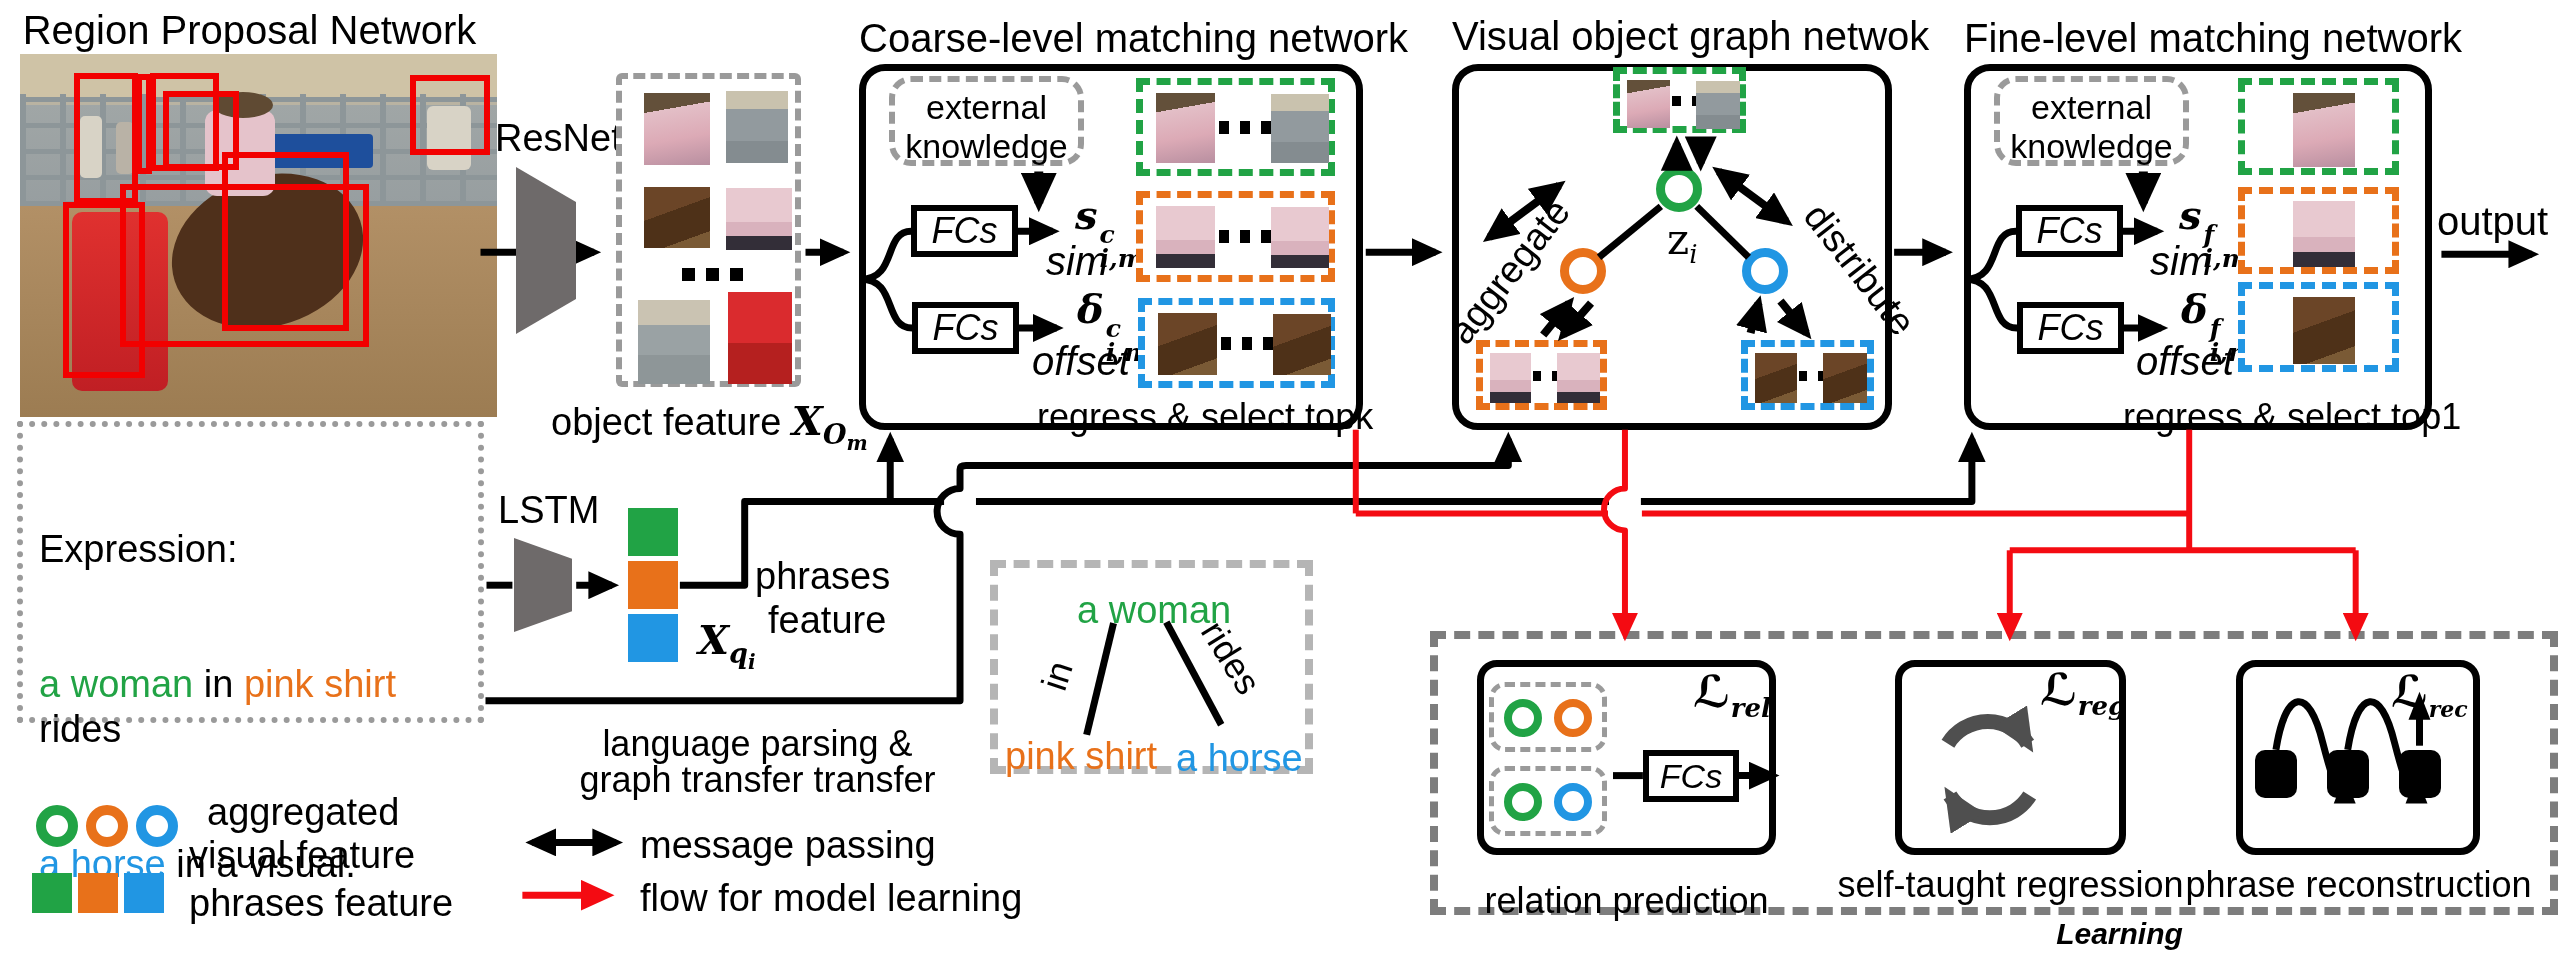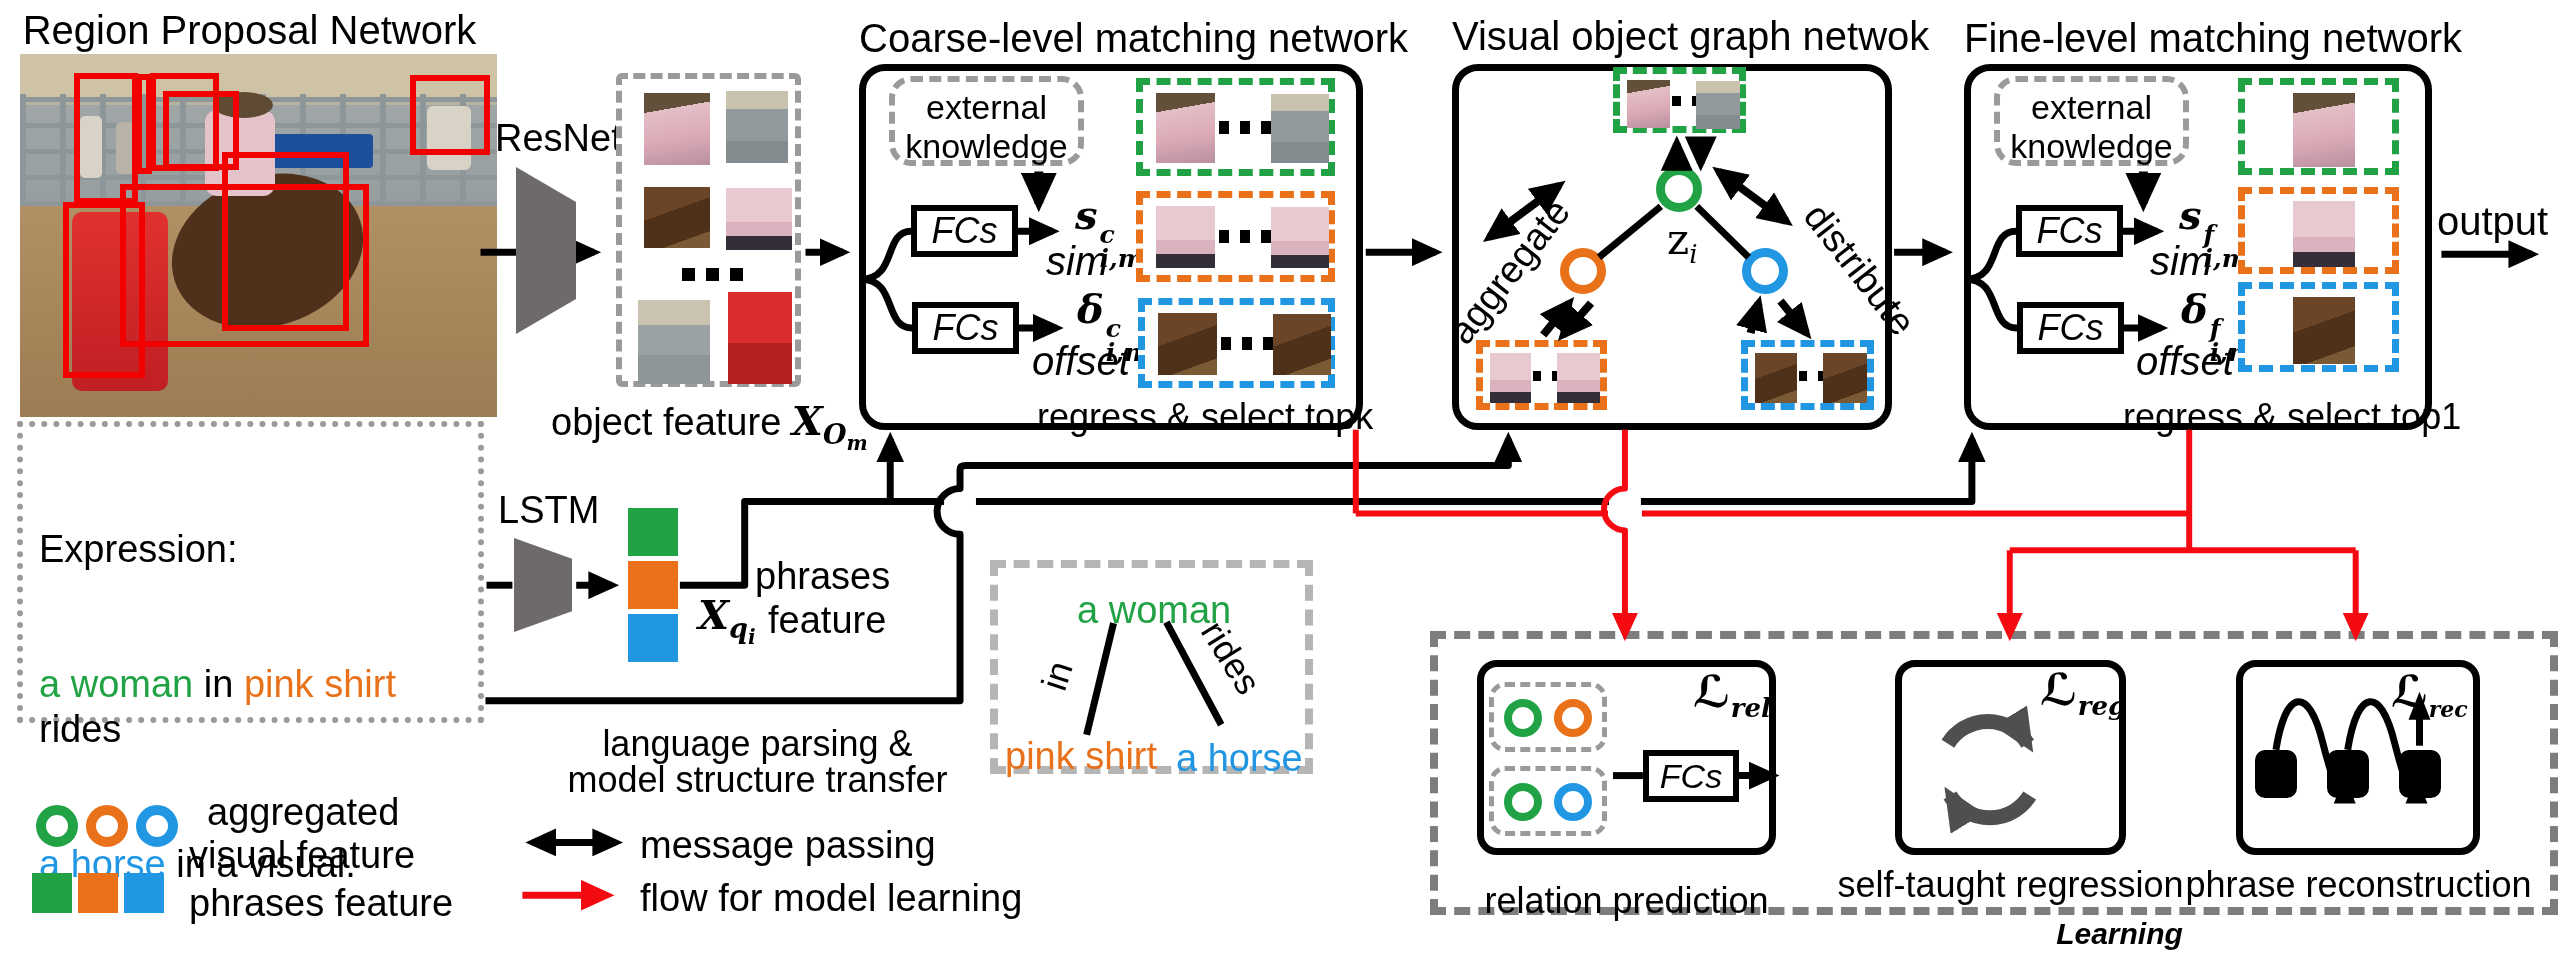--- a/index.html
+++ b/index.html
@@ -85,27 +85,27 @@
   <div class="patch p-barrel" style="left:106px;top:213px;width:64px;height:92px;"></div>
 </div>
 <div class="abs t38 nw" style="left:551px;top:397px;">
   <span>object feature </span><span class="mth" style="font-size:40px;"><span>X</span><sub style="font-size:27px;"><span>O</span><sub style="font-size:20px;">m</sub></sub></span>
 </div>
 
 <div class="abs" style="left:628px;top:508px;width:50px;height:48px;background:#21a345;"></div>
 <div class="abs" style="left:628px;top:561px;width:50px;height:48px;background:#e8711a;"></div>
 <div class="abs" style="left:628px;top:614px;width:50px;height:48px;background:#2196e3;"></div>
 <div class="abs t38 nw" style="left:755px;top:554px;">phrases</div>
-<div class="abs mth nw" style="left:698px;top:591px;font-size:40px;">
+<div class="abs mth nw" style="left:698px;top:616px;font-size:40px;">
   <span>X</span><sub style="font-size:27px;"><span>q</span><sub style="font-size:20px;">i</sub></sub>
 </div>
 <div class="abs t38 nw" style="left:768px;top:598px;">feature</div>
 
 <div class="abs ctr t36 nw" style="left:558px;top:722px;width:399px;">language parsing &amp;</div>
-<div class="abs ctr t36 nw" style="left:558px;top:758px;width:399px;">model structure transfer</div>
+<div class="abs ctr t36 nw" style="left:558px;top:758px;width:399px;">graph transfer transfer</div>
 
 <div class="abs t38 pre" style="left:17px;top:421px;width:467px;height:302px;border:6px dotted #9a9a9a;box-sizing:border-box;padding:10px 0 0 16px;line-height:45px;">
   <div>Expression:</div>
   <div><span class="green">a woman</span><span> in </span><span class="orange">pink shirt</span><span> rides</span></div>
   <div><span class="blue">a horse</span><span> in a visual.</span></div>
   
   
   
   
 </div>

